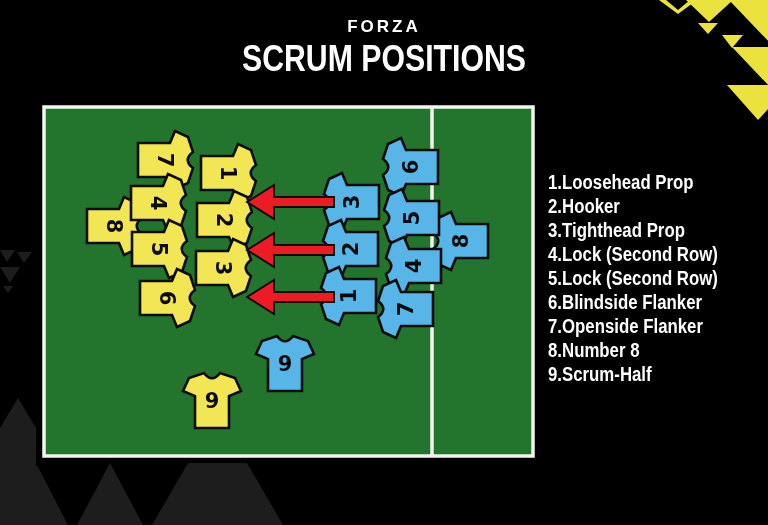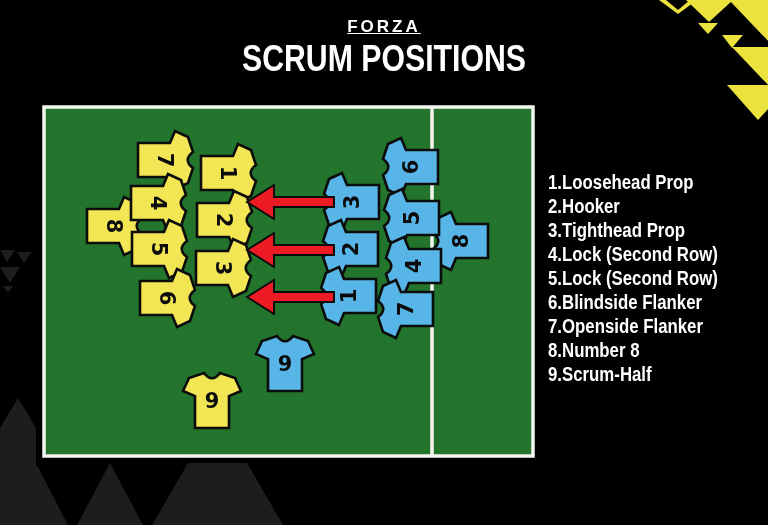--- a/index.html
+++ b/index.html
@@ -3,21 +3,21 @@
 <meta charset="utf-8">
 <style>
   html,body{margin:0;padding:0;background:#000;}
   #stage{
     position:relative;width:768px;height:525px;background:#000;
     overflow:hidden;font-family:"Liberation Sans",sans-serif;
   }
   
   .brand{
     position:absolute;top:17px;left:0;width:768px;text-align:center;
-    color:#fff;font-weight:bold;font-size:17px;letter-spacing:3px;text-decoration:underline;
+    color:#fff;font-weight:bold;font-size:17px;letter-spacing:3px;
   }
   .title{
     position:absolute;top:38px;left:0;width:768px;text-align:center;
     color:#fff;font-weight:bold;font-size:36px;letter-spacing:0px;
     transform:scaleX(0.84);transform-origin:50% 50%;white-space:nowrap;
   }
   
   #field-svg{position:absolute;left:42px;top:105px;}
   #field-svg text{
     font-family:"DejaVu Sans","Liberation Sans",sans-serif;

